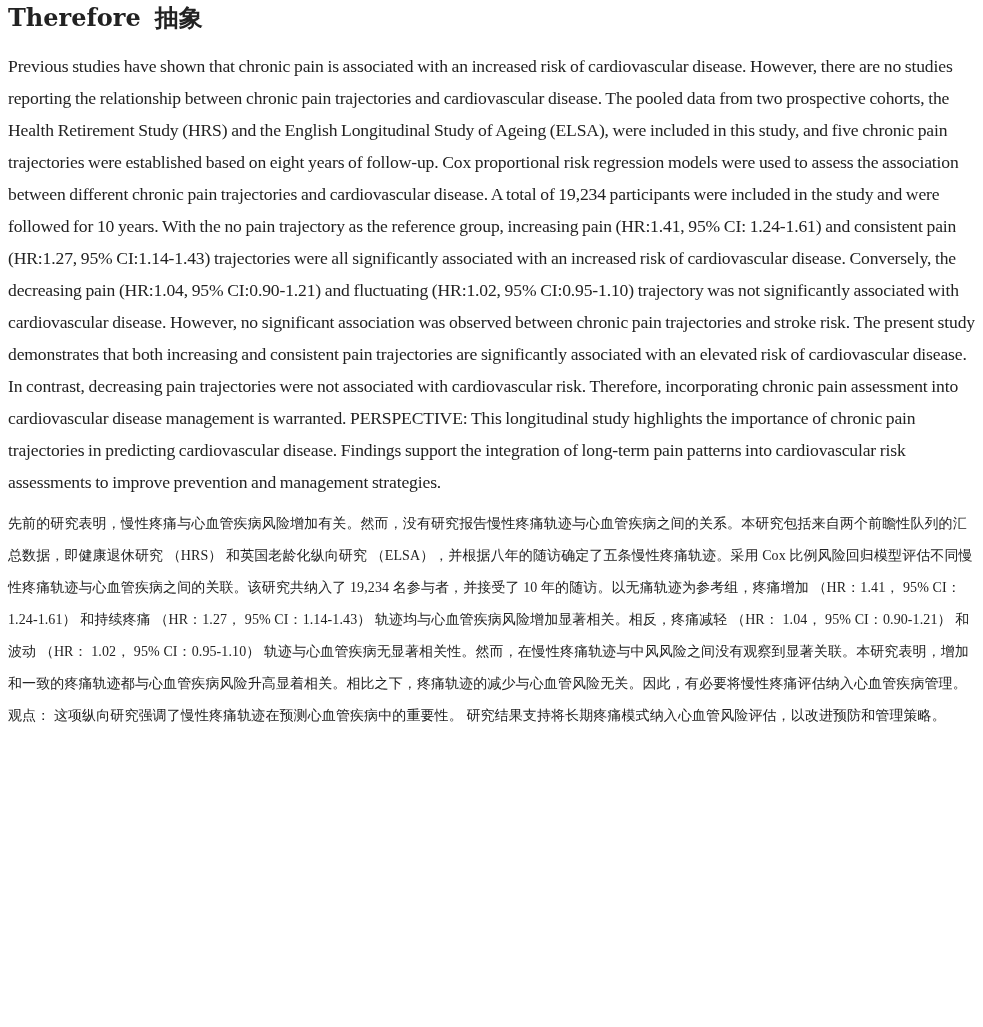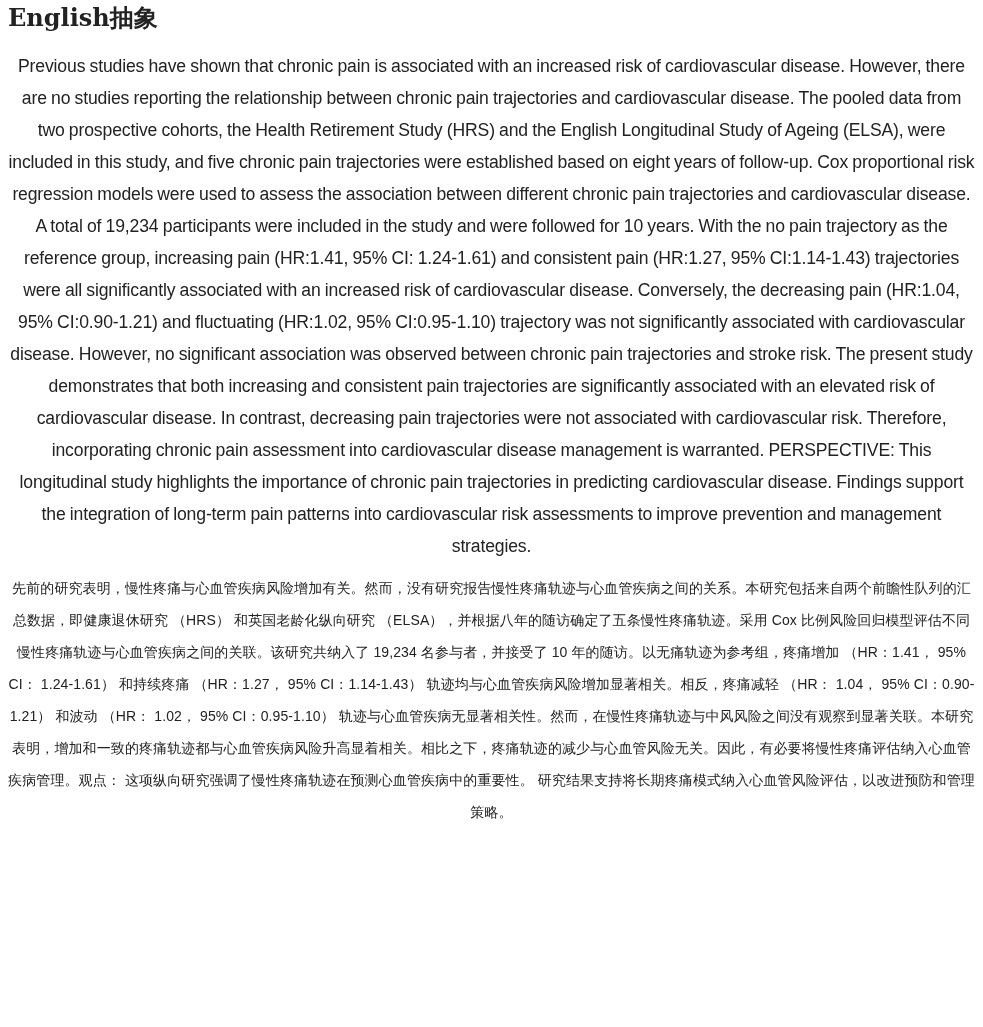--- a/index.html
+++ b/index.html
@@ -20,42 +20,43 @@
     .heading {
       font-family: "DejaVu Serif", "Liberation Serif", serif;
       font-weight: bold;
       font-size: 24px;
       line-height: 34px;
       margin: 1px 0 15px 0;
       color: #222222;
       letter-spacing: 0px;
     }
     .heading .zh {
+      margin-left: 14px;
     }
     .para {
-      font-family: Liberation Sans, sans-serif;
+      font-family: Liberation Serif, serif;
       font-size: 17.6px;
       line-height: 32px;
       margin: 0;
       color: #222222;
-      text-align: center;
+      text-align: left;
       word-spacing: -0.5px;
       letter-spacing: -0.15px;
     }
     .para.en {
       margin-bottom: 10px;
     }
     .para.zh {
       font-size: 14px;
       letter-spacing: 0.1px;
       word-spacing: 0;
     }
   </style>
 </head>
 <body>
 
 <div class="container">
   <h2 class="heading">
-    <span>English</span><span class="zh">抽象</span>
+    <span>Therefore</span><span class="zh">抽象</span>
   </h2>
   <p class="para en">Previous studies have shown that chronic pain is associated with an increased risk of cardiovascular disease. However, there are no studies reporting the relationship between chronic pain trajectories and cardiovascular disease. The pooled data from two prospective cohorts, the Health Retirement Study (HRS) and the English Longitudinal Study of Ageing (ELSA), were included in this study, and five chronic pain trajectories were established based on eight years of follow-up. Cox proportional risk regression models were used to assess the association between different chronic pain trajectories and cardiovascular disease. A total of 19,234 participants were included in the study and were followed for 10 years. With the no pain trajectory as the reference group, increasing pain (HR:1.41, 95% CI: 1.24-1.61) and consistent pain (HR:1.27, 95% CI:1.14-1.43) trajectories were all significantly associated with an increased risk of cardiovascular disease. Conversely, the decreasing pain (HR:1.04, 95% CI:0.90-1.21) and fluctuating (HR:1.02, 95% CI:0.95-1.10) trajectory was not significantly associated with cardiovascular disease. However, no significant association was observed between chronic pain trajectories and stroke risk. The present study demonstrates that both increasing and consistent pain trajectories are significantly associated with an elevated risk of cardiovascular disease. In contrast, decreasing pain trajectories were not associated with cardiovascular risk. Therefore, incorporating chronic pain assessment into cardiovascular disease management is warranted. PERSPECTIVE: This longitudinal study highlights the importance of chronic pain trajectories in predicting cardiovascular disease. Findings support the integration of long-term pain patterns into cardiovascular risk assessments to improve prevention and management strategies.</p>
   <p class="para zh">先前的研究表明，慢性疼痛与心血管疾病风险增加有关。然而，没有研究报告慢性疼痛轨迹与心血管疾病之间的关系。本研究包括来自两个前瞻性队列的汇总数据，即健康退休研究 （HRS） 和英国老龄化纵向研究 （ELSA），并根据八年的随访确定了五条慢性疼痛轨迹。采用 Cox 比例风险回归模型评估不同慢性疼痛轨迹与心血管疾病之间的关联。该研究共纳入了 19,234 名参与者，并接受了 10 年的随访。以无痛轨迹为参考组，疼痛增加 （HR：1.41， 95% CI： 1.24-1.61） 和持续疼痛 （HR：1.27， 95% CI：1.14-1.43） 轨迹均与心血管疾病风险增加显著相关。相反，疼痛减轻 （HR： 1.04， 95% CI：0.90-1.21） 和波动 （HR： 1.02， 95% CI：0.95-1.10） 轨迹与心血管疾病无显著相关性。然而，在慢性疼痛轨迹与中风风险之间没有观察到显著关联。本研究表明，增加和一致的疼痛轨迹都与心血管疾病风险升高显着相关。相比之下，疼痛轨迹的减少与心血管风险无关。因此，有必要将慢性疼痛评估纳入心血管疾病管理。观点： 这项纵向研究强调了慢性疼痛轨迹在预测心血管疾病中的重要性。 研究结果支持将长期疼痛模式纳入心血管风险评估，以改进预防和管理策略。</p>
 </div>
 
 </body></html>

